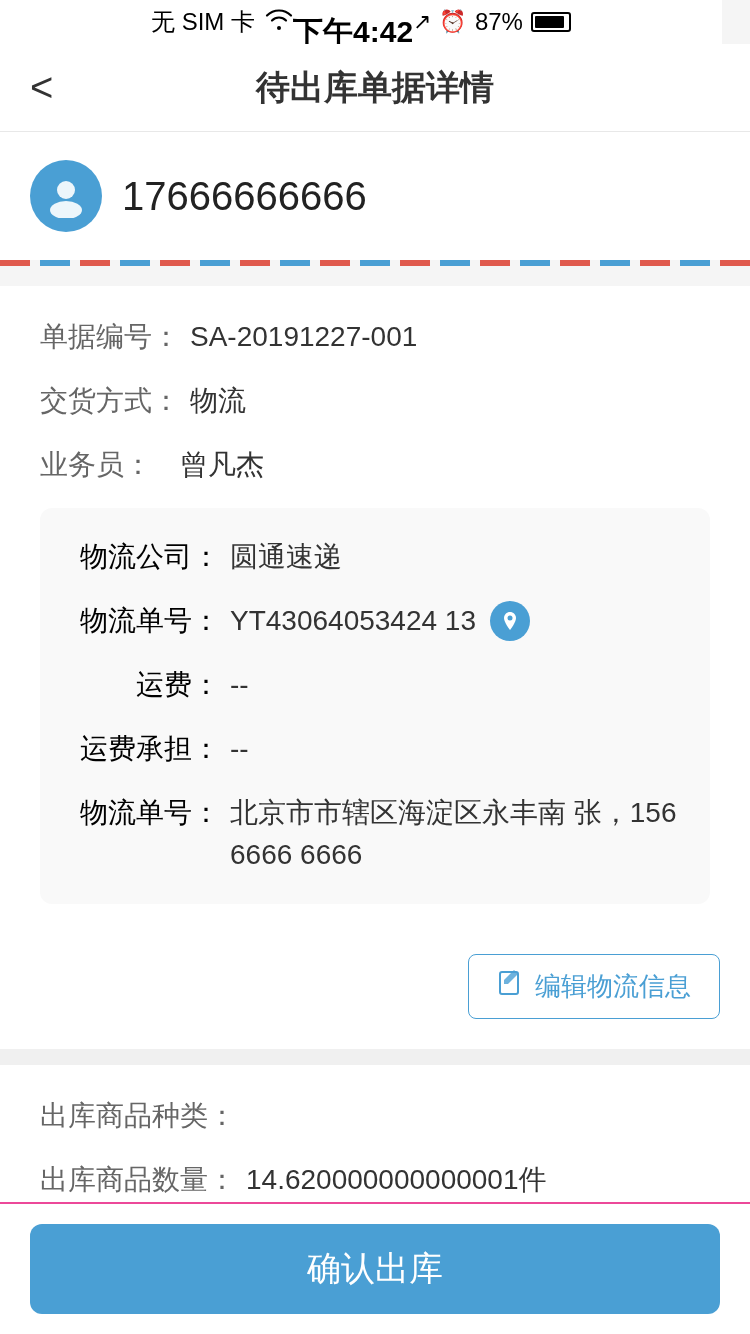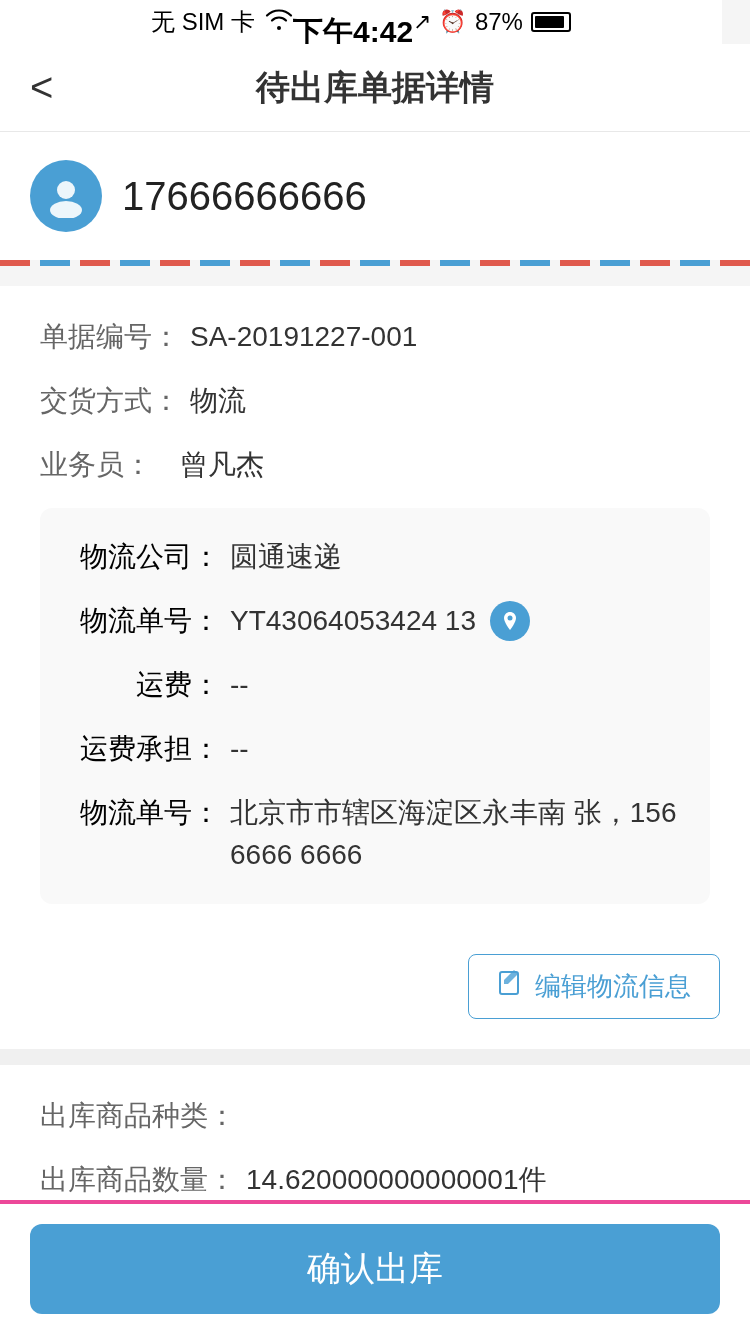--- a/index.html
+++ b/index.html
@@ -201,21 +201,21 @@
     }
 
     
     .confirm-btn-wrapper {
       position: fixed;
       bottom: 0;
       left: 0;
       width: 750px;
       background: #fff;
       padding: 20px 30px;
-      border-top: 4px solid #ec4899;
+      border-top: 2px solid #ec4899;
     }
     .confirm-btn {
       width: 100%;
       height: 90px;
       background: #4a9fd4;
       border: none;
       border-radius: 12px;
       color: #fff;
       font-size: 34px;
       font-weight: 500;

